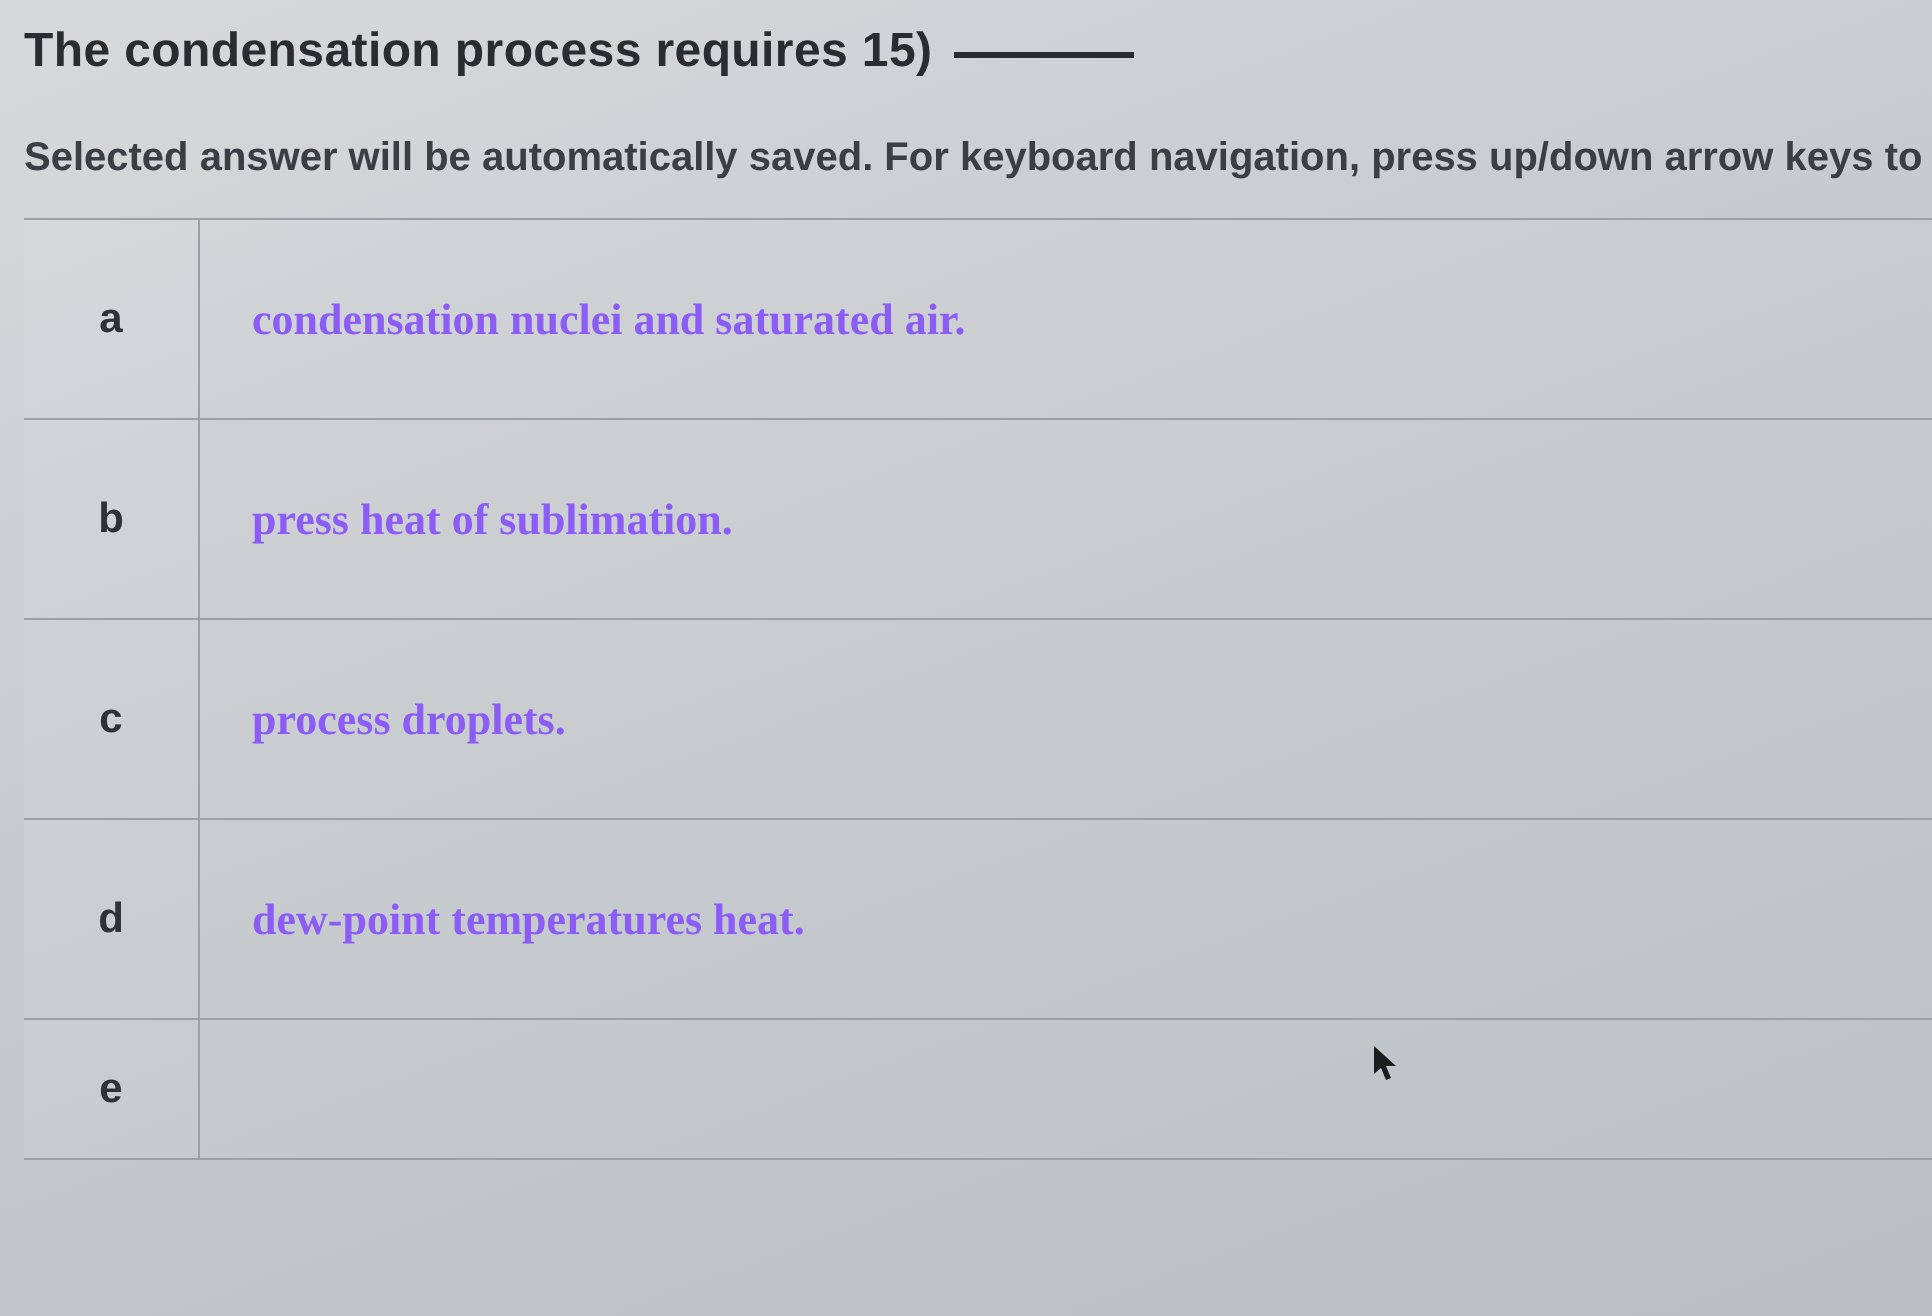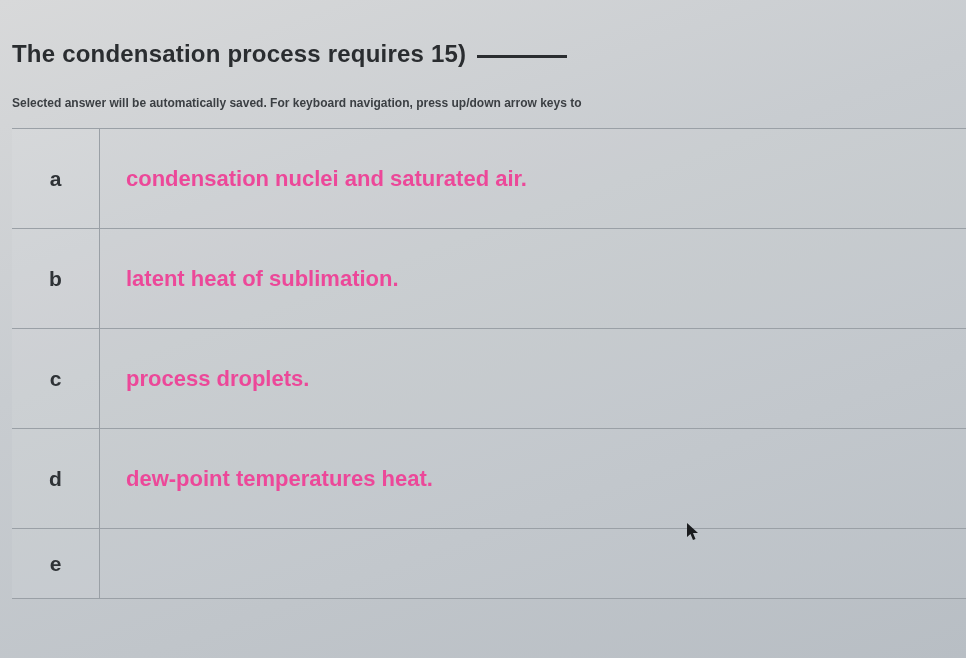--- a/index.html
+++ b/index.html
@@ -6,40 +6,39 @@
   body {
     font-family: Arial, Helvetica, sans-serif;
     background: linear-gradient(160deg, #d8d9da 0%, #c8ccd0 40%, #b8bec4 100%);
     width: 966px;
     height: 658px;
     overflow: hidden;
     color: #1a1c1e;
   }
   .page {
     padding: 12px 0 0 12px;
-    margin-top: 28px;
   }
   .question {
     font-size: 24px;
     font-weight: 700;
     color: #2a2d30;
     margin-bottom: 28px;
     letter-spacing: 0.2px;
   }
   .blank {
     display: inline-block;
     border-bottom: 3px solid #2a2d30;
     width: 90px;
     vertical-align: baseline;
     margin-left: 4px;
     position: relative;
     top: -4px;
   }
   .instructions {
-    font-size: 12px;
+    font-size: 20px;
     font-weight: 700;
     color: #3b3f43;
     margin-bottom: 18px;
     white-space: nowrap;
   }
   .options {
     border-top: 1px solid #9aa0a6;
     margin-top: 4px;
   }
   .option-row {
@@ -65,21 +64,22 @@
     color: #2e3236;
     background: rgba(255,255,255,0.05);
   }
   .text-cell {
     flex: 1;
     display: flex;
     align-items: center;
     padding-left: 26px;
     font-size: 22px;
     font-weight: 700;
-    color: #ec4899;
+    color: #8b5cf6;
+    font-family: Liberation Serif, serif;
   }
   .cursor {
     position: absolute;
     left: 686px;
     top: 522px;
     width: 14px;
     height: 20px;
     pointer-events: none;
   }
   .cursor svg { display:block; }
@@ -98,21 +98,21 @@
 
   <div class="options">
 
     <div class="option-row">
       <div class="letter-cell">a</div>
       <div class="text-cell">condensation nuclei and saturated air.</div>
     </div>
 
     <div class="option-row">
       <div class="letter-cell">b</div>
-      <div class="text-cell">latent heat of sublimation.</div>
+      <div class="text-cell">press heat of sublimation.</div>
     </div>
 
     <div class="option-row">
       <div class="letter-cell">c</div>
       <div class="text-cell">process droplets.</div>
     </div>
 
     <div class="option-row">
       <div class="letter-cell">d</div>
       <div class="text-cell">dew-point temperatures heat.</div>

